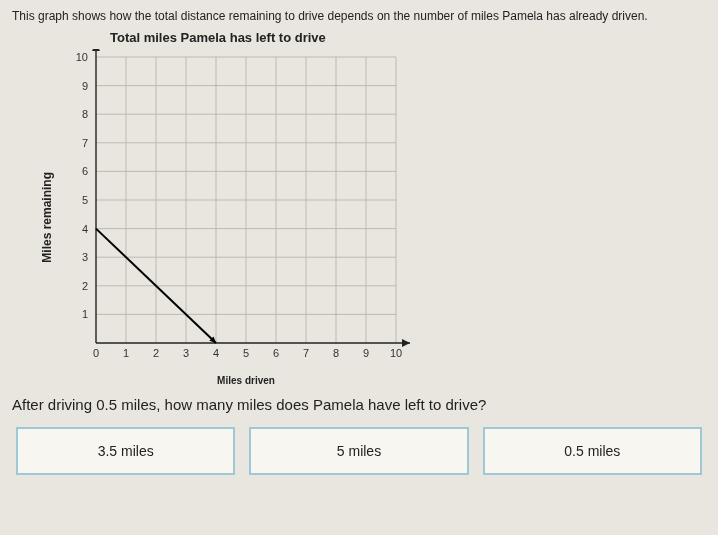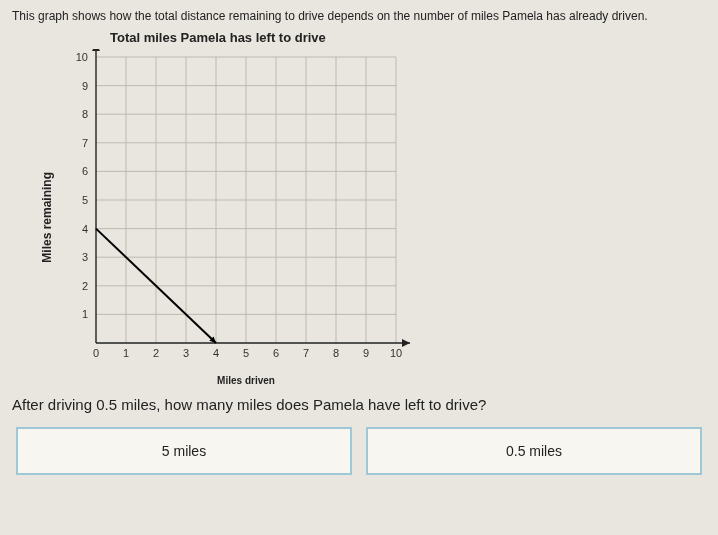--- a/index.html
+++ b/index.html
@@ -132,15 +132,16 @@
           <polygon points="156,294 149.33690120343675,291.85451300930595 153.53876906255033,287.4469593109351" fill="#000"></polygon>
         </svg>
       <div class="xlabel">Miles driven</div>
     </div>
   </div>
 </div>
 
 <div class="followup">After driving 0.5 miles, how many miles does Pamela have left to drive?</div>
 
 <div class="answers">
+  <div class="answer">3.5 miles</div>
   <div class="answer">5 miles</div>
   <div class="answer">0.5 miles</div>
 </div>
 
 </body></html>

